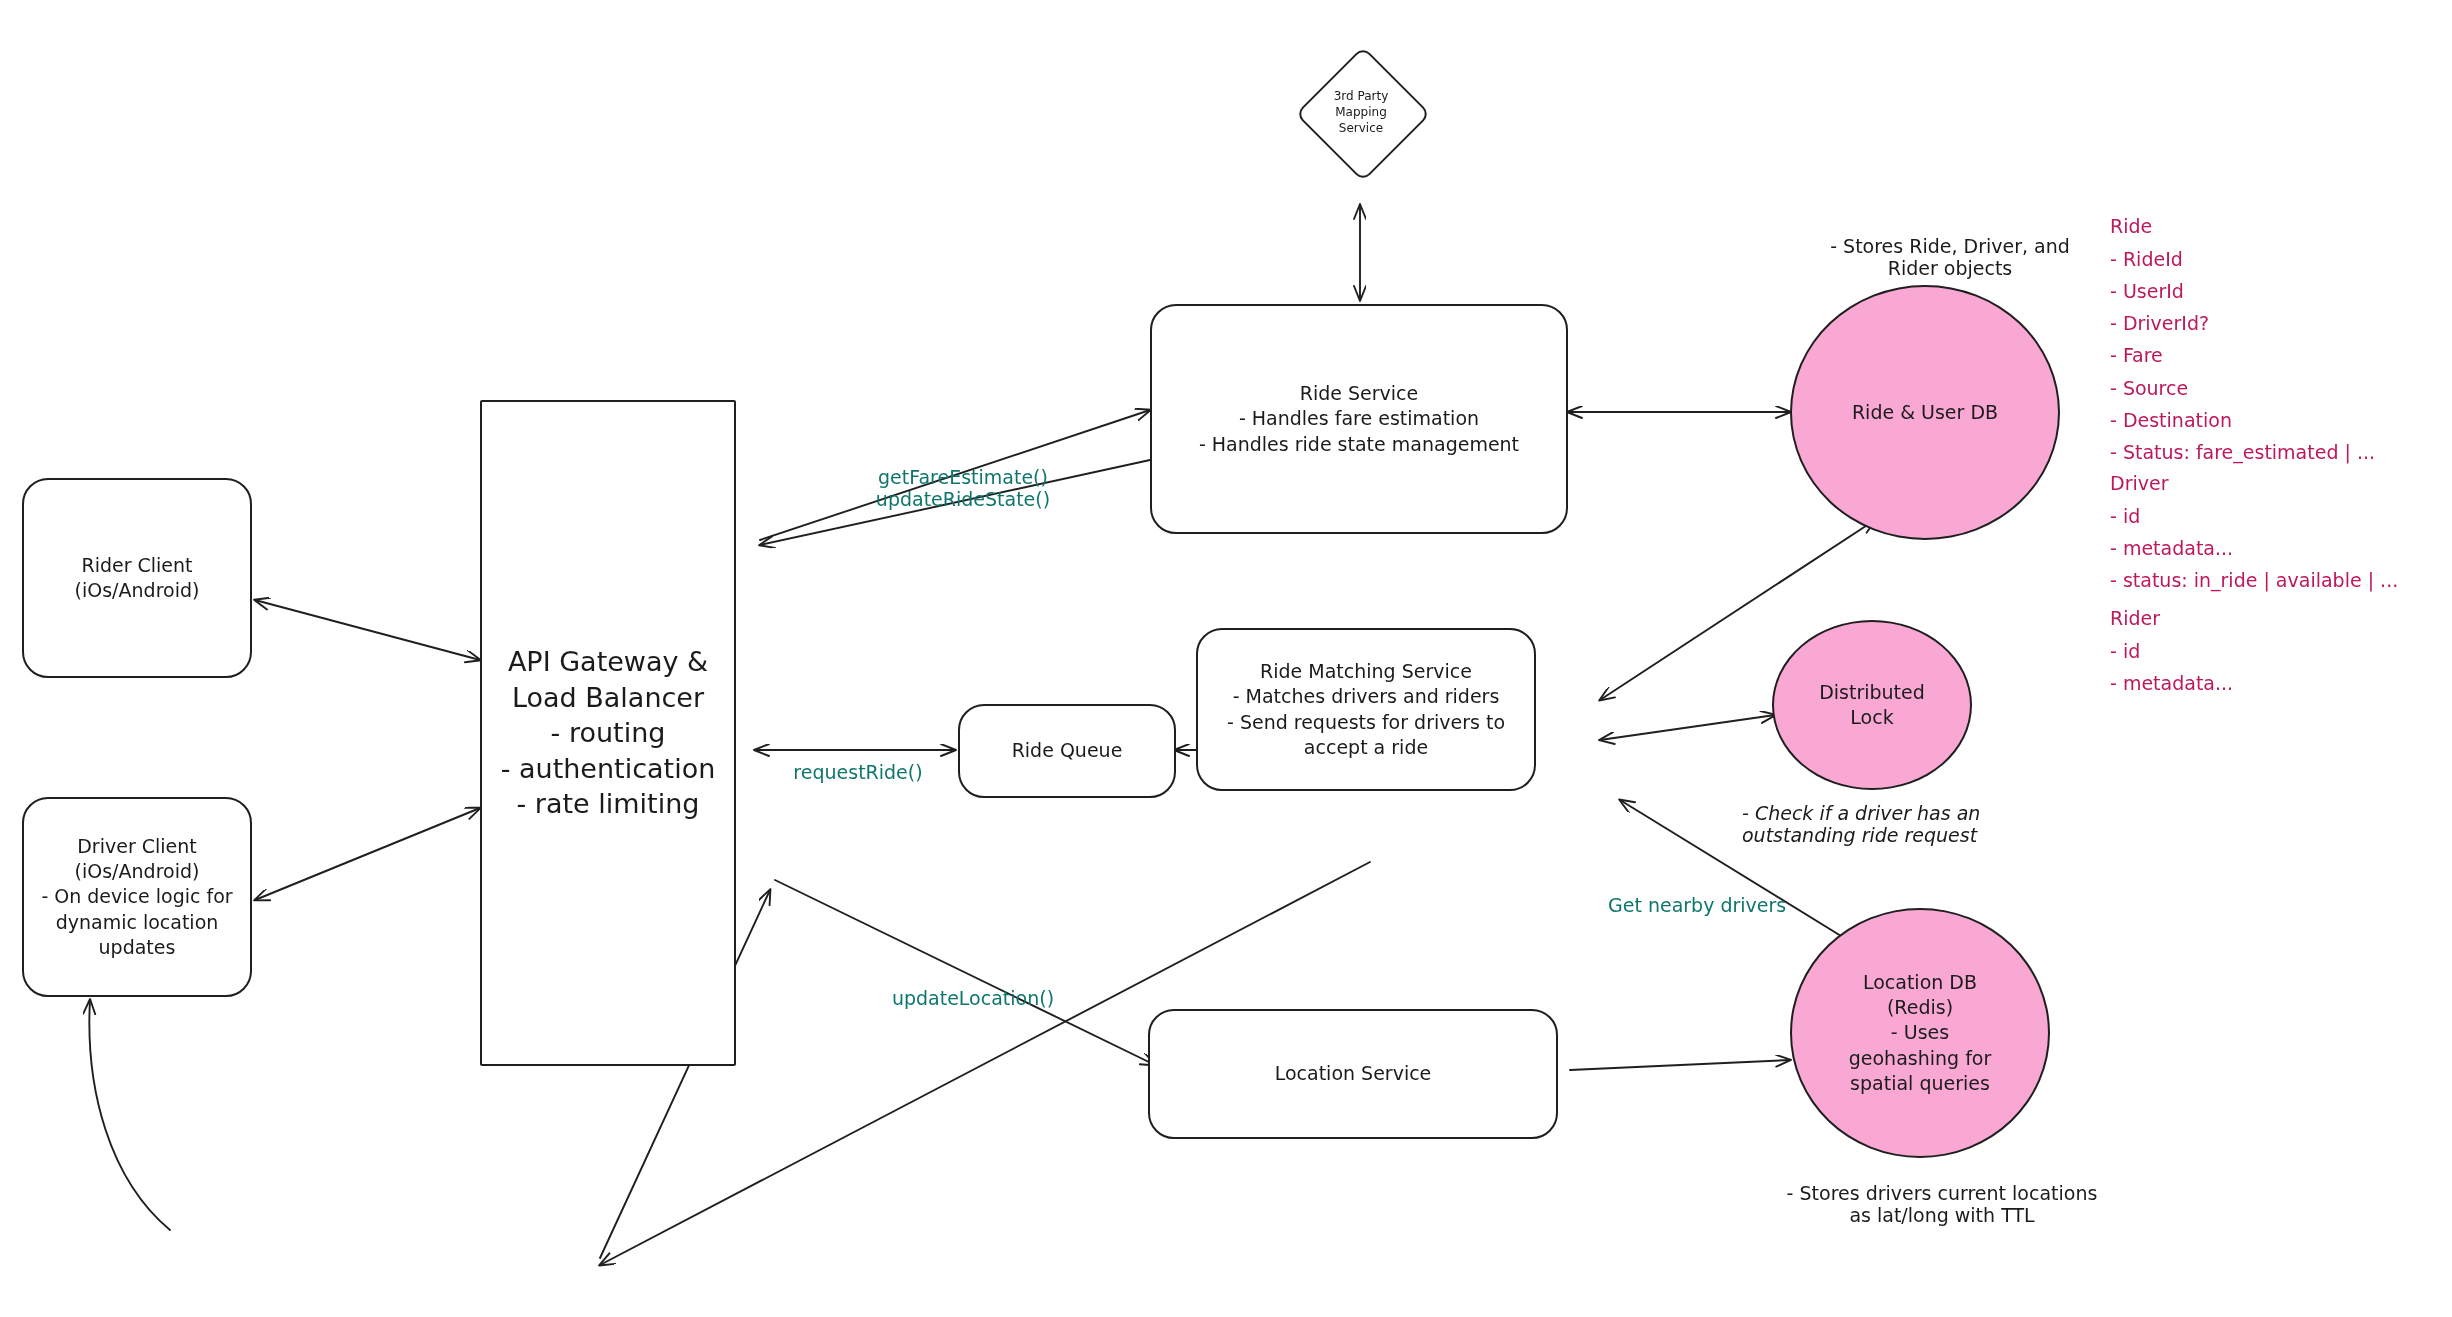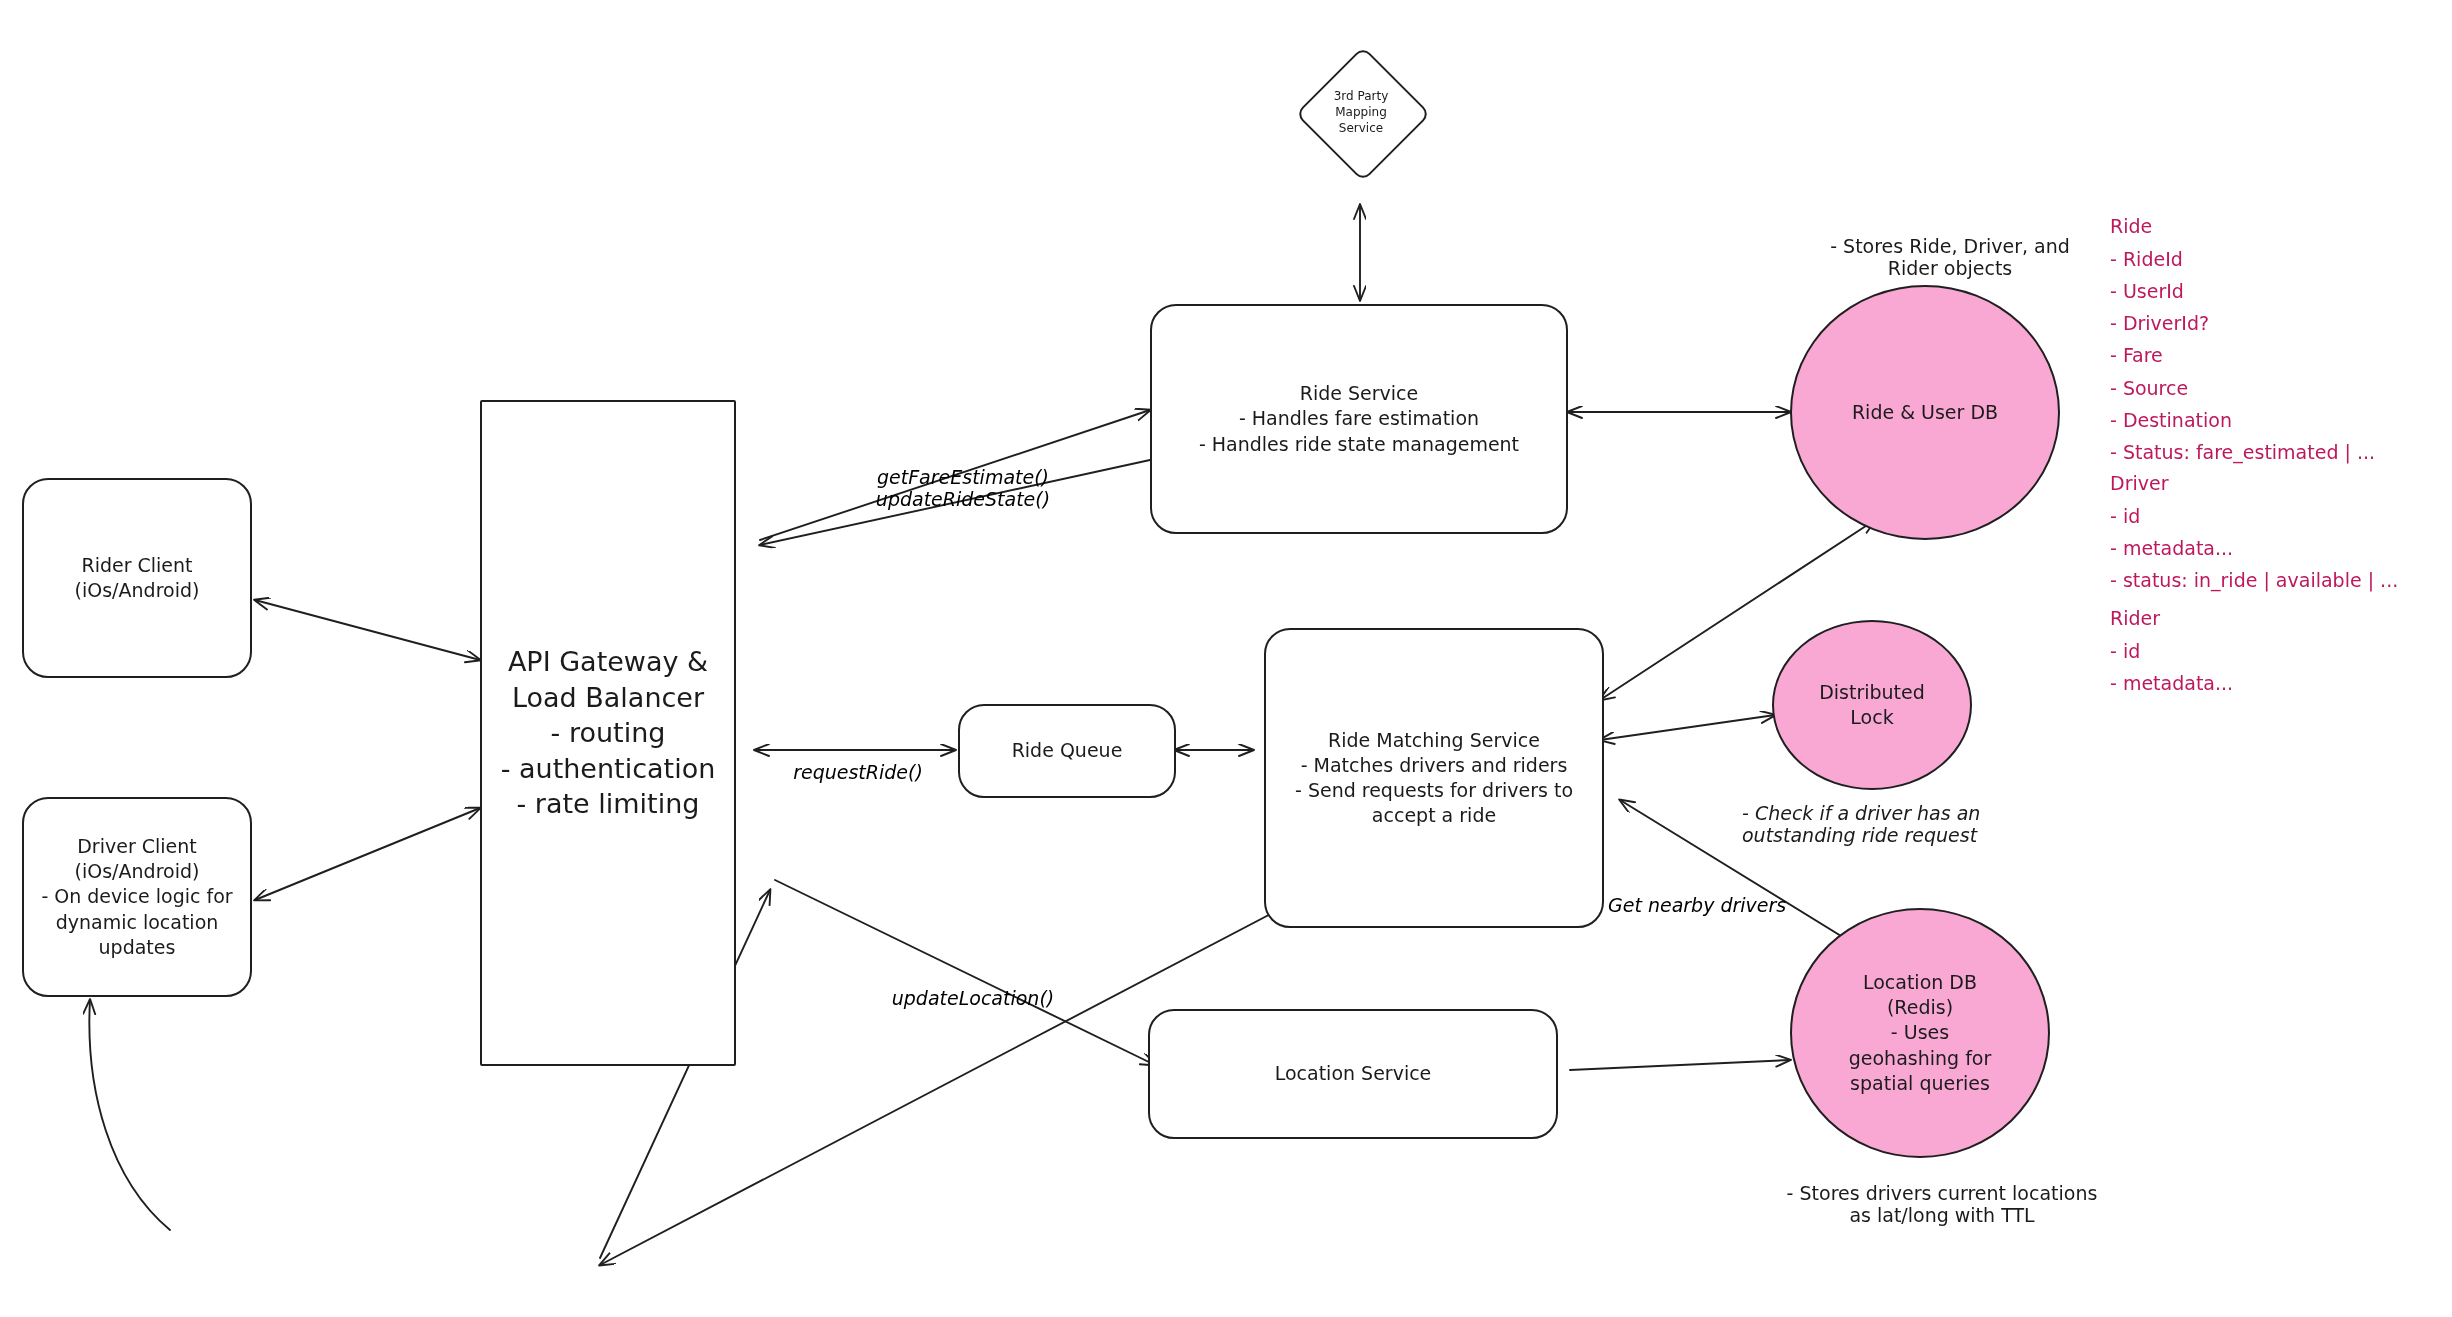--- a/index.html
+++ b/index.html
@@ -88,26 +88,25 @@
   }
   .annot {
     position: absolute;
     color: #1b1b1b;
     font-family: "DejaVu Sans", sans-serif;
     white-space: pre-line;
     background: transparent;
   }
   .edge-label {
     position: absolute;
-    color: #000000;
+    color: #0f766e;
     font-family: "DejaVu Sans", sans-serif;
     white-space: pre-line;
     background: transparent;
     text-align: center;
-    font-style: italic;
   }
   .schema {
     position: absolute;
     color: #be185d;
     white-space: pre-line;
     font-size: 19px;
     line-height: 1.70;
   }
   .t-title { font-size: 19px; }
   .t-big   { font-size: 27px; }
@@ -192,21 +191,21 @@
   <div class="node box t-title" style="left:1150px; top:304px; width:418px; height:230px;">
     <span>Ride Service
 - Handles fare estimation
 - Handles ride state management</span>
   </div>
 
   <div class="node box t-title" style="left:958px; top:704px; width:218px; height:94px;">
     <span>Ride Queue</span>
   </div>
 
-  <div class="node box t-title" style="left:1264px; top:628px; width:340px; height:300px;">
+  <div class="node box t-title" style="left:1196px; top:628px; width:340px; height:163px;">
     <span>Ride Matching Service
 - Matches drivers and riders
 - Send requests for drivers to
 accept a ride</span>
   </div>
 
   <div class="node box t-title" style="left:1148px; top:1009px; width:410px; height:130px;">
     <span>Location Service</span>
   </div>
 

